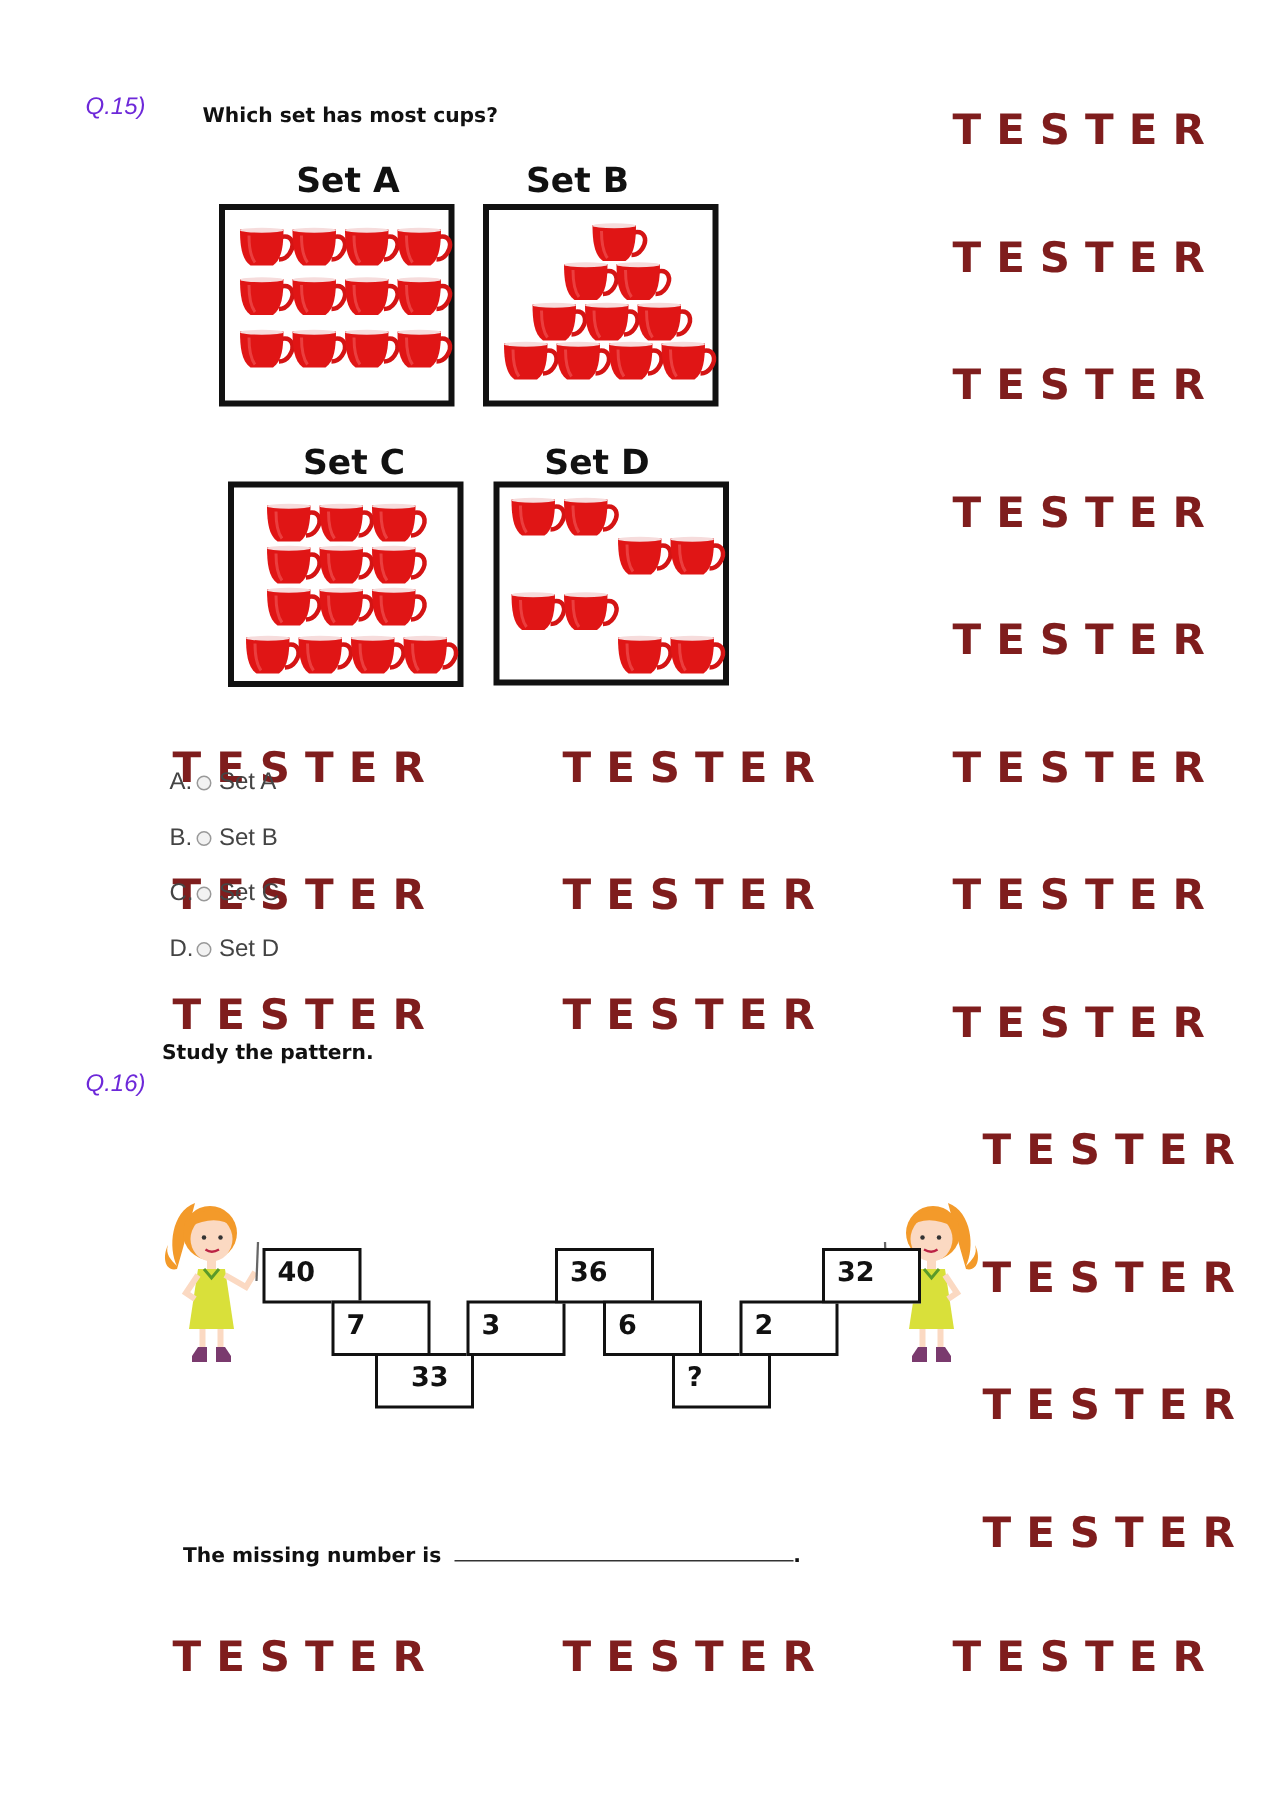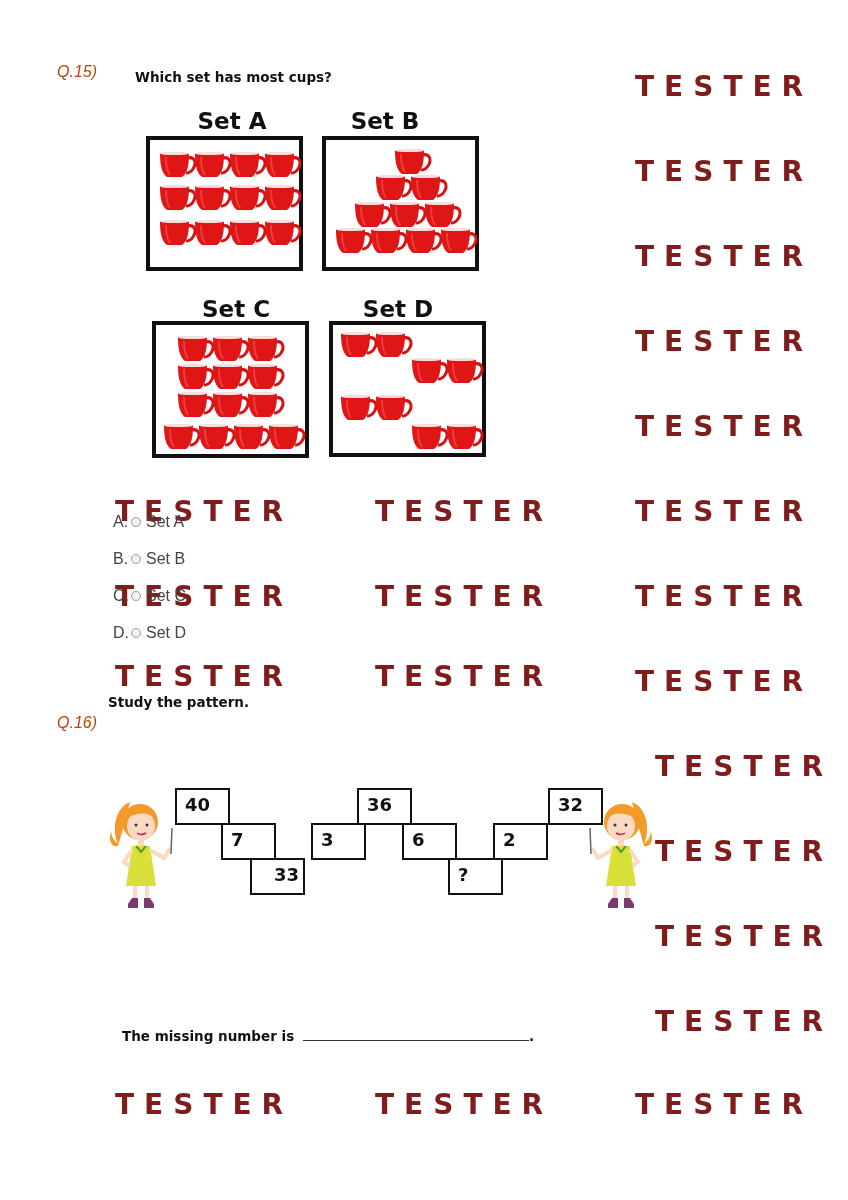--- a/index.html
+++ b/index.html
@@ -1,26 +1,26 @@
 <!DOCTYPE html>
 <html><head>
 <meta charset="utf-8">
 <style>
   html, body { margin:0; padding:0; background:#ffffff; }
   body { width:848px; height:1200px; position:relative; overflow:hidden; font-family:"DejaVu Sans", sans-serif; color:#111; }
   .abs { position:absolute; }
-  .qnum { font-family:"Liberation Sans", sans-serif; font-style:italic; font-size:16px; color:#c2410c; }
+  .qnum { font-family:"Liberation Sans", sans-serif; font-style:italic; font-size:16px; color:#6d28d9; }
   .qtext { font-family:"DejaVu Sans", sans-serif; font-weight:bold; font-size:13.5px; color:#111; }
   .set-label { font-family:"DejaVu Sans", sans-serif; font-weight:bold; font-size:23px; color:#111; text-align:center; width:156px; }
   .set-box { border:4px solid #111; box-sizing:border-box; background:#fff; }
   .cup { position:absolute; width:40px; height:30px; }
   .opt { font-family:"Liberation Sans", sans-serif; font-size:16px; color:#444; display:flex; align-items:center; }
   .opt .letter { width:18px; display:inline-block; }
   .radio { width:10px; height:10px; border:1px solid #999; border-radius:50%; background:#f2f2f2; display:inline-block; margin:0 5px 0 0; box-sizing:border-box; }
-  .pbox { position:absolute; width:55px; height:37px; border:2px solid #111; box-sizing:border-box; background:#fff; font-family:"DejaVu Sans", sans-serif; font-weight:bold; font-size:18px; padding-left:8px; line-height:30px; }
+  .pbox { position:absolute; width:66px; height:37px; border:2px solid #111; box-sizing:border-box; background:#fff; font-family:"DejaVu Sans", sans-serif; font-weight:bold; font-size:18px; padding-left:8px; line-height:30px;margin-top:44px; }
   .watermark { position:absolute; font-family:"DejaVu Sans", sans-serif; font-weight:bold; font-size:28px; letter-spacing:10px; color:#7f1d1d; }
   .answer-line { display:inline-block; width:226px; border-bottom:1.5px solid #333; margin-left:4px; height:14px; vertical-align:baseline; }
 </style>
 </head>
 <body>
 
 <div>
   <div class="watermark" style="left:635px;top:70px;">TESTER</div>
   <div class="watermark" style="left:635px;top:155px;">TESTER</div>
   <div class="watermark" style="left:635px;top:240px;">TESTER</div>
@@ -270,21 +270,21 @@
       <path d="M24 106 L30 106 L30 116 L20 116 L20 112 Z" fill="#7a3a6e"></path>
       <path d="M36 106 L42 106 L46 112 L46 116 L36 116 Z" fill="#7a3a6e"></path>
     </g>
   </svg>
 
   <div>
     <div class="pbox" style="left:175px;top:788px;">40</div>
     <div class="pbox" style="left:221px;top:823px;">7</div>
     <div class="pbox" style="left:250px;top:858px;padding-left:22px;">33</div>
     <div class="pbox" style="left:311px;top:823px;">3</div>
-    <div class="pbox" style="left:357px;top:788px;">36</div>
+    <div class="pbox" style="left:370px;top:788px;">36</div>
     <div class="pbox" style="left:402px;top:823px;">6</div>
     <div class="pbox" style="left:448px;top:858px;">?</div>
     <div class="pbox" style="left:493px;top:823px;">2</div>
     <div class="pbox" style="left:548px;top:788px;">32</div>
   </div>
 
   <div class="abs qtext" style="left:122px;top:1026px;">
     <span>The missing number is</span>
     <span class="answer-line"></span><span>.</span>
   </div>

